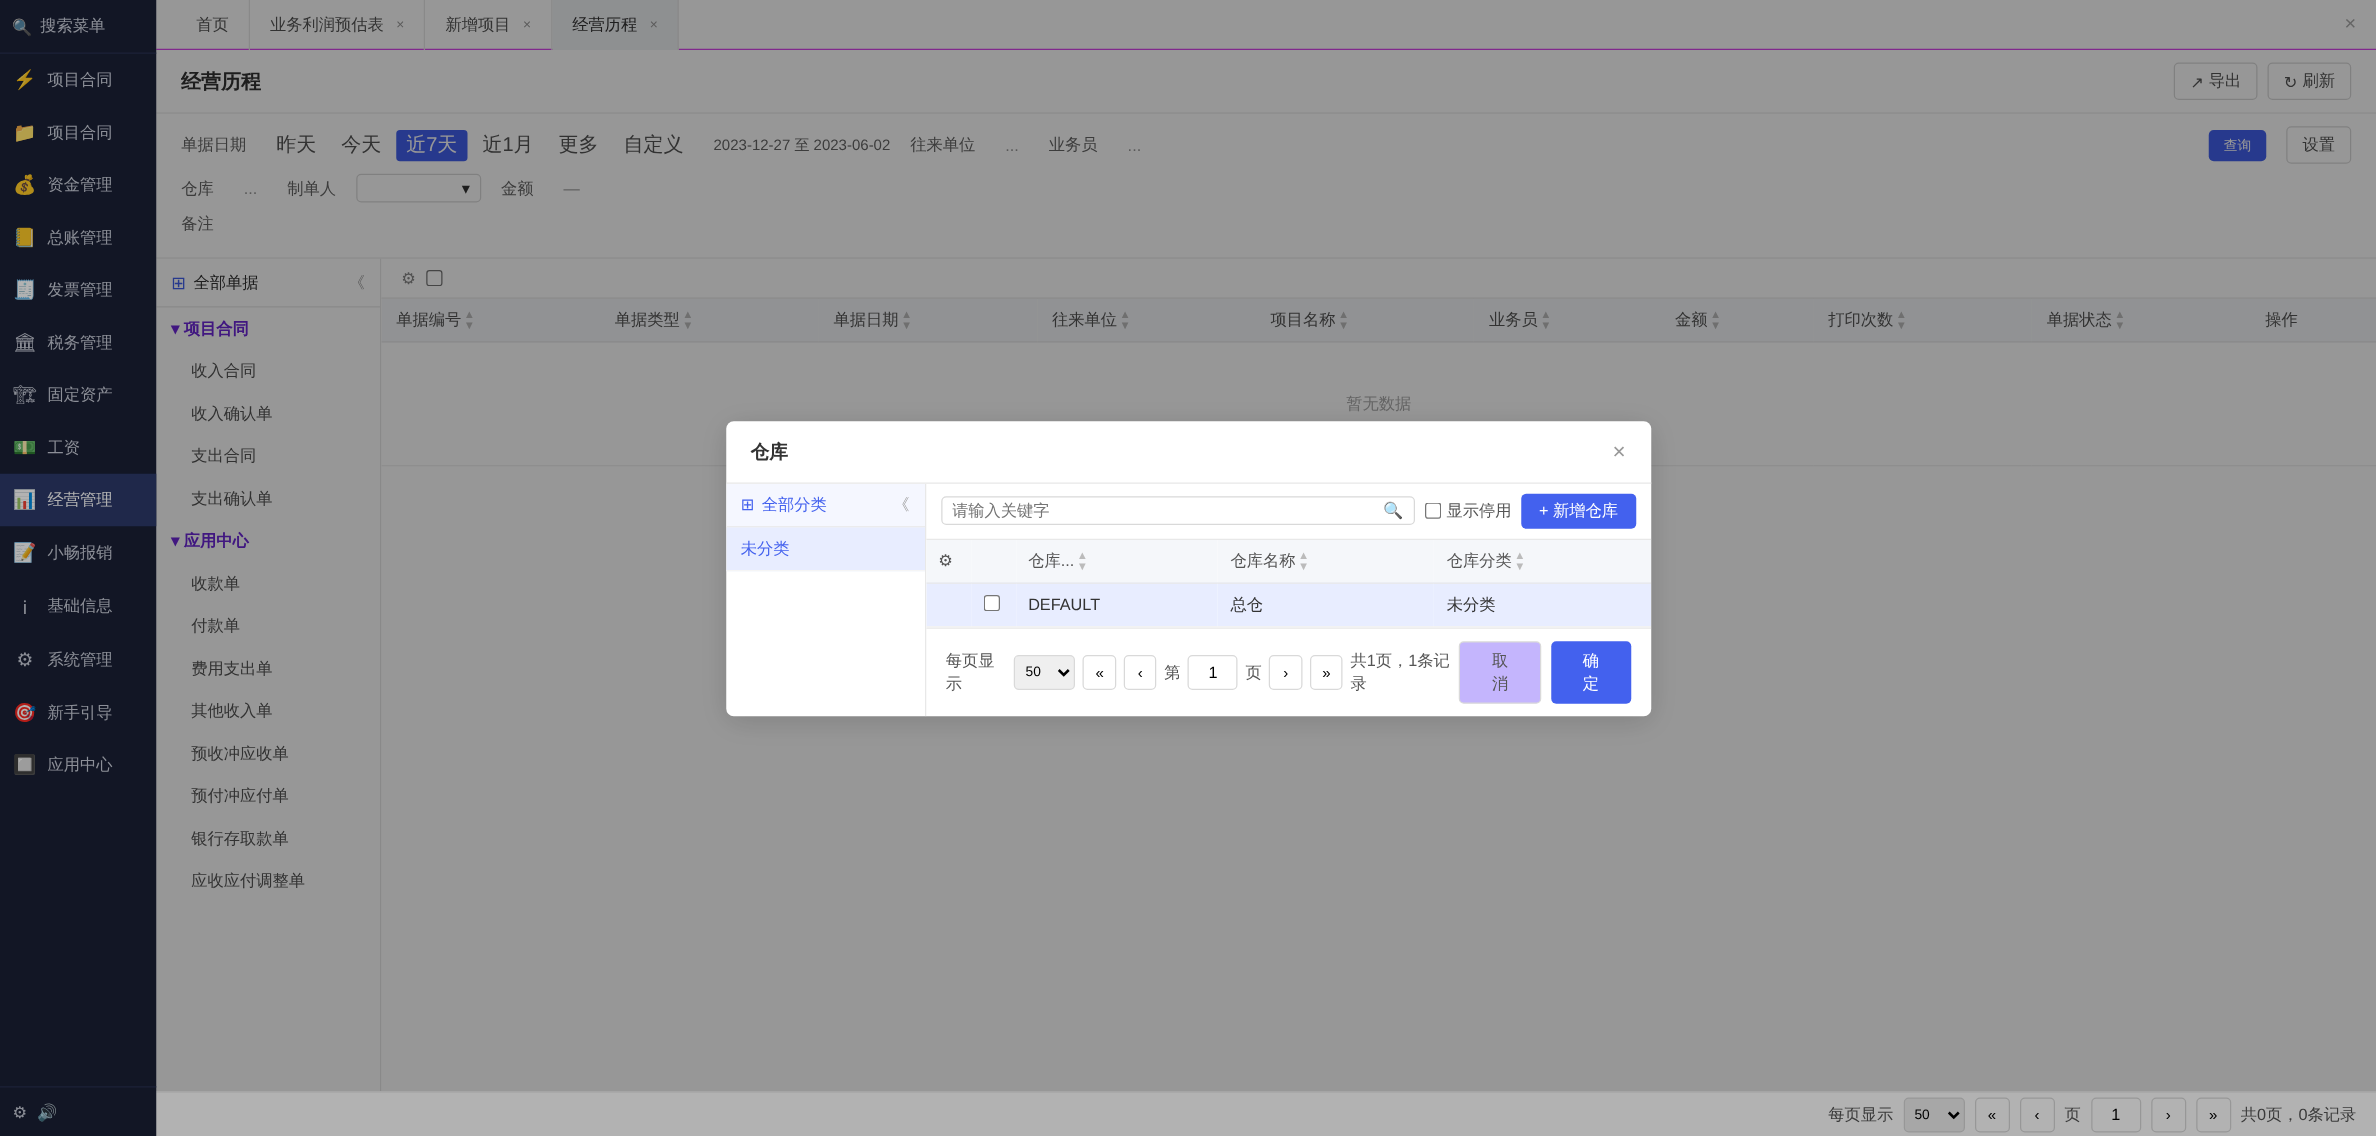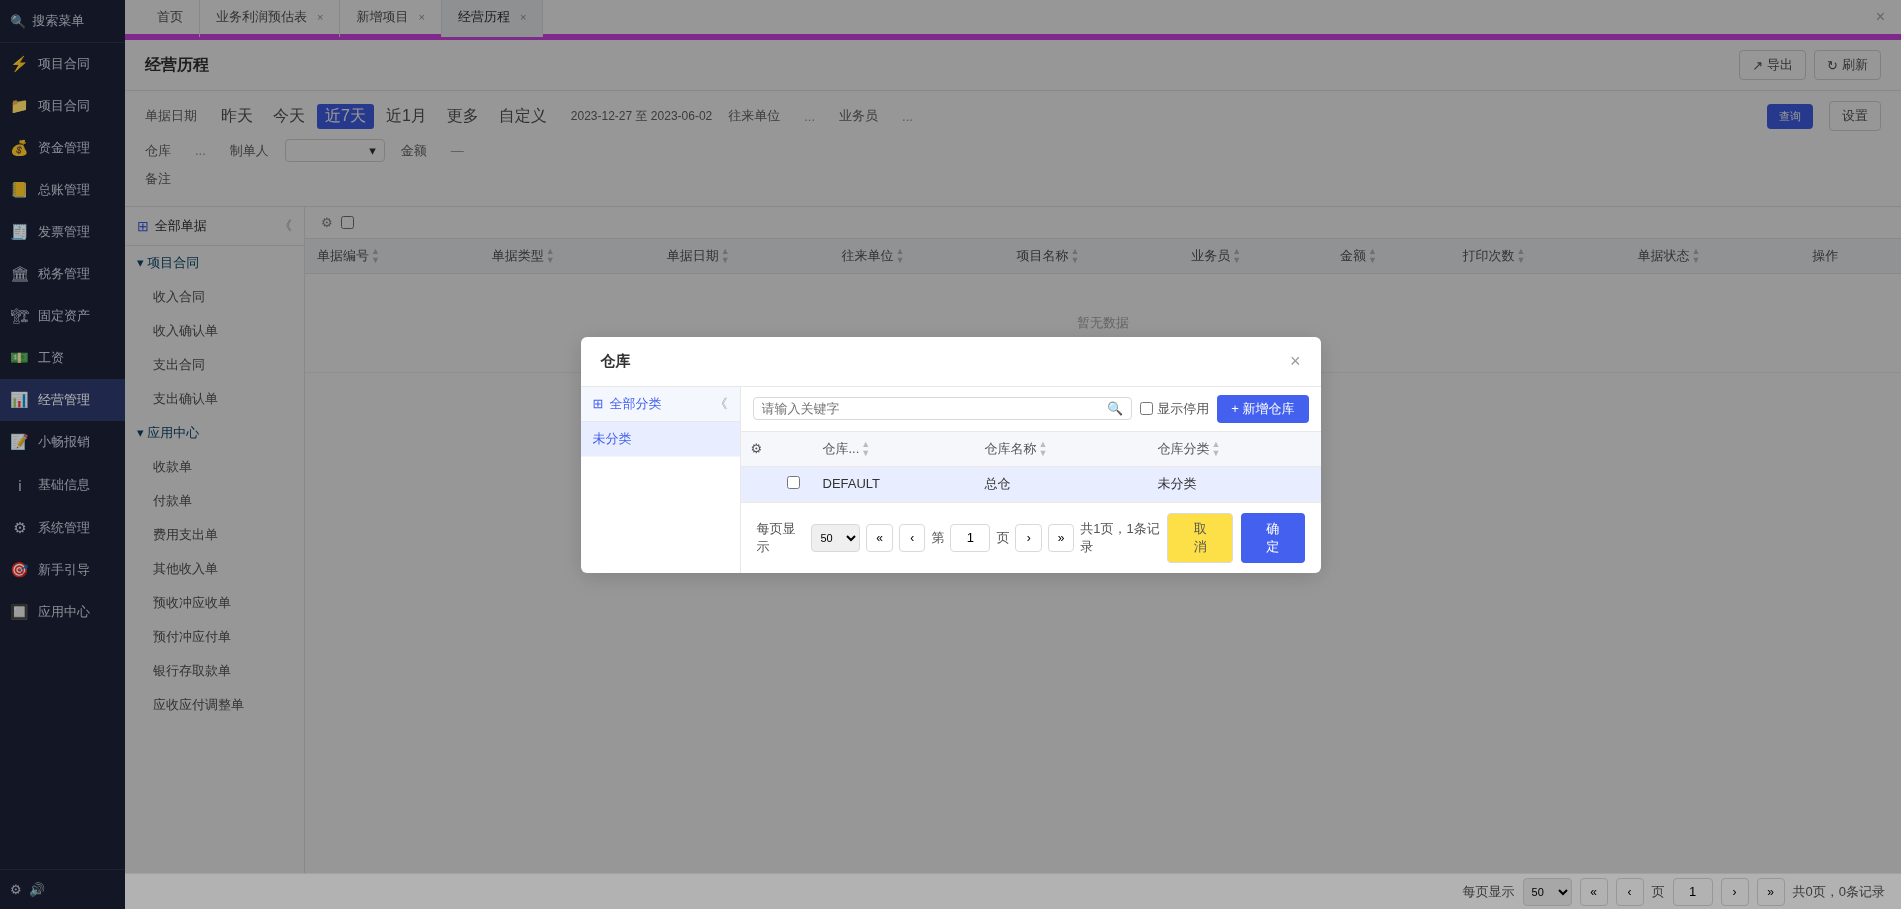--- a/index.html
+++ b/index.html
@@ -28,21 +28,21 @@
 
     
     .main {
       margin-left: 125px; height: 909px; display: flex; flex-direction: column;
       background: #f0f2f5;
     }
 
     
     .tabbar {
       background: #fff; display: flex; align-items: center; height: 40px;
-      border-bottom: 6px solid #d946ef; padding: 0 16px; gap: 0;
+      border-bottom: 1px solid #d946ef; padding: 0 16px; gap: 0;
       position: relative;
     }
     .tab {
       padding: 0 16px; height: 40px; line-height: 40px; cursor: pointer;
       font-size: 13px; color: #555; border-right: 1px solid #e8e8e8;
       white-space: nowrap; display: flex; align-items: center; gap: 6px;
     }
     .tab.active { background: #f0f2f5; color: #333; font-weight: 500; }
     .tab .close { color: #999; font-size: 11px; cursor: pointer; margin-left: 4px; }
     .tab-close-btn { color: #aaa; font-size: 16px; cursor: pointer; position: absolute; right: 16px; }
@@ -92,21 +92,21 @@
     .left-panel-header {
       padding: 10px 12px; display: flex; align-items: center; gap: 6px;
       font-size: 13px; color: #333; font-weight: 500; border-bottom: 1px solid #e8e8e8;
       justify-content: space-between;
     }
     .left-tree-item {
       padding: 8px 12px 8px 24px; font-size: 13px; color: #555; cursor: pointer;
       display: flex; align-items: center; gap: 4px;
     }
     .left-tree-item.section {
-      padding-left: 12px; color: #0c4a6e; font-weight: 400;
+      padding-left: 12px; color: #6d28d9; font-weight: 700;
     }
     .left-tree-item.sub { padding-left: 28px; }
 
     
     .right-panel { flex: 1; background: #fff; overflow: hidden; display: flex; flex-direction: column; }
     .right-toolbar {
       padding: 8px 16px; display: flex; align-items: center; gap: 8px;
       border-bottom: 1px solid #e8e8e8;
     }
 
@@ -202,21 +202,21 @@
     
     .modal-footer {
       padding: 10px 16px; border-top: 1px solid #e8e8e8; display: flex;
       align-items: center; justify-content: space-between;
     }
     .modal-pagination {
       display: flex; align-items: center; gap: 6px; font-size: 13px; color: #555;
     }
     .modal-actions { display: flex; gap: 8px; }
     .btn-cancel {
-      padding: 6px 20px; border: 1px solid #d9d9d9; background: #fde047;
+      padding: 6px 20px; border: 1px solid #d9d9d9; background: #c4b5fd;
       border-radius: 4px; cursor: pointer; font-size: 13px; color: #555;
     }
     .btn-confirm {
       padding: 6px 20px; background: #4361ee; color: #fff; border: none;
       border-radius: 4px; cursor: pointer; font-size: 13px;
     }
 
     
     .statusbar {
       position: fixed; bottom: 0; left: 125px; right: 0; height: 36px;

